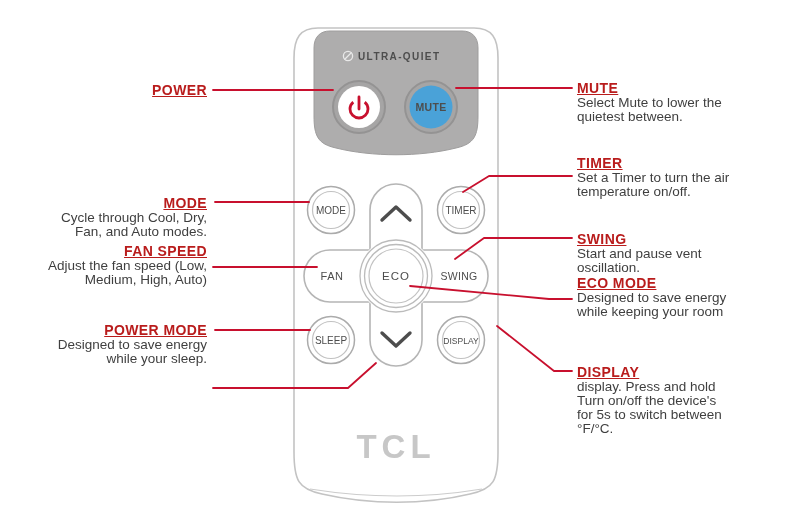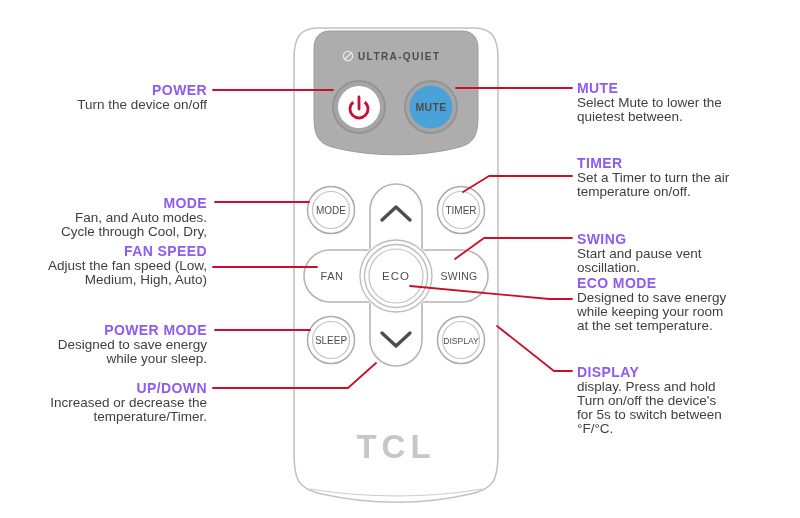--- a/index.html
+++ b/index.html
@@ -8,25 +8,26 @@
     width:800px;height:518px;
     background:#ffffff;
     font-family:"Liberation Sans", sans-serif;
     overflow:hidden;
   }
   #remote-svg{position:absolute;left:0;top:0;}
   .callout{position:absolute;}
   .callout-left{width:196px;left:11px;text-align:right;}
   .callout-right{width:200px;left:577px;text-align:left;}
   .callout-title{
-    color:#8b5cf6;
+    color:#b91c1c;
     font-weight:bold;
     font-size:14px;
     line-height:16px;
     letter-spacing:0.4px;
+    text-decoration:underline;
   }
   .callout-line{
     color:#3F3F3F;
     font-size:13.5px;
     line-height:14px;
   }
   .svg-btn-label{
     font-family:"Liberation Sans", sans-serif;
     fill:#4d4d4d;
   }
@@ -123,46 +124,40 @@
       <path d="M 456 88 L 572 88"></path>
       <path d="M 572 176 L 489 176 L 463 192"></path>
       <path d="M 572 238 L 484 238 L 455 259"></path>
       <path d="M 572 299 L 549 299 L 410 286"></path>
       <path d="M 572 371 L 554 371 L 497 326"></path>
     </g>
   </svg>
 
   <div class="callout callout-left" style="top:82px">
     <div class="callout-title">POWER</div>
-    <div class="callout-line">Turn the device on/off</div>
   </div>
 
   <div class="callout callout-left" style="top:195px">
     <div class="callout-title">MODE</div>
+    <div class="callout-line">Cycle through Cool, Dry,</div>
     <div class="callout-line">Fan, and Auto modes.</div>
-    <div class="callout-line">Cycle through Cool, Dry,</div>
   </div>
 
   <div class="callout callout-left" style="top:243px">
     <div class="callout-title">FAN SPEED</div>
     <div class="callout-line">Adjust the fan speed (Low,</div>
     <div class="callout-line">Medium, High, Auto)</div>
   </div>
 
   <div class="callout callout-left" style="top:322px">
     <div class="callout-title">POWER MODE</div>
     <div class="callout-line">Designed to save energy</div>
     <div class="callout-line">while your sleep.</div>
   </div>
 
-  <div class="callout callout-left" style="top:380px">
-    <div class="callout-title">UP/DOWN</div>
-    <div class="callout-line">Increased or decrease the</div>
-    <div class="callout-line">temperature/Timer.</div>
-  </div>
 
   <div class="callout callout-right" style="top:80px">
     <div class="callout-title">MUTE</div>
     <div class="callout-line">Select Mute to lower the</div>
     <div class="callout-line">quietest between.</div>
   </div>
 
   <div class="callout callout-right" style="top:155px">
     <div class="callout-title">TIMER</div>
     <div class="callout-line">Set a Timer to turn the air</div>
@@ -172,21 +167,20 @@
   <div class="callout callout-right" style="top:231px">
     <div class="callout-title">SWING</div>
     <div class="callout-line">Start and pause vent</div>
     <div class="callout-line">oscillation.</div>
   </div>
 
   <div class="callout callout-right" style="top:275px">
     <div class="callout-title">ECO MODE</div>
     <div class="callout-line">Designed to save energy</div>
     <div class="callout-line">while keeping your room</div>
-    <div class="callout-line">at the set temperature.</div>
   </div>
 
   <div class="callout callout-right" style="top:364px">
     <div class="callout-title">DISPLAY</div>
     <div class="callout-line">display. Press and hold</div>
     <div class="callout-line">Turn on/off the device's</div>
     <div class="callout-line">for 5s to switch between</div>
     <div class="callout-line">°F/°C.</div>
   </div>
 

